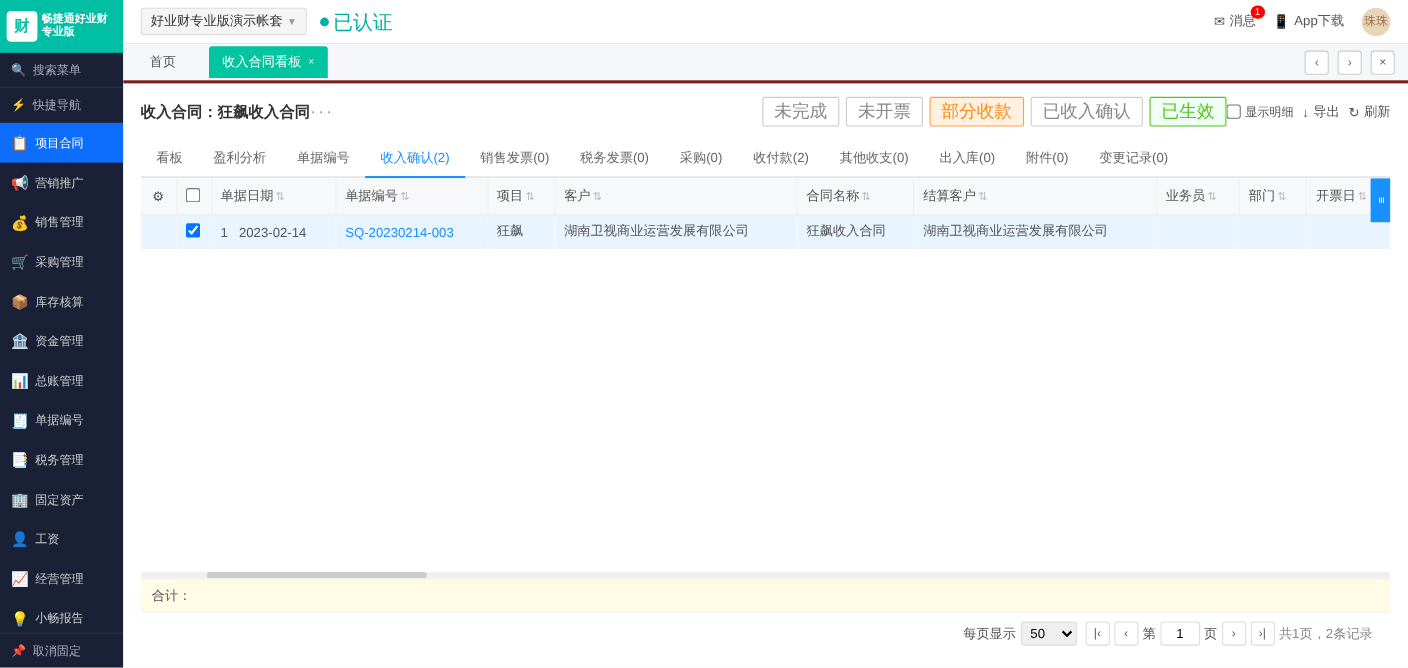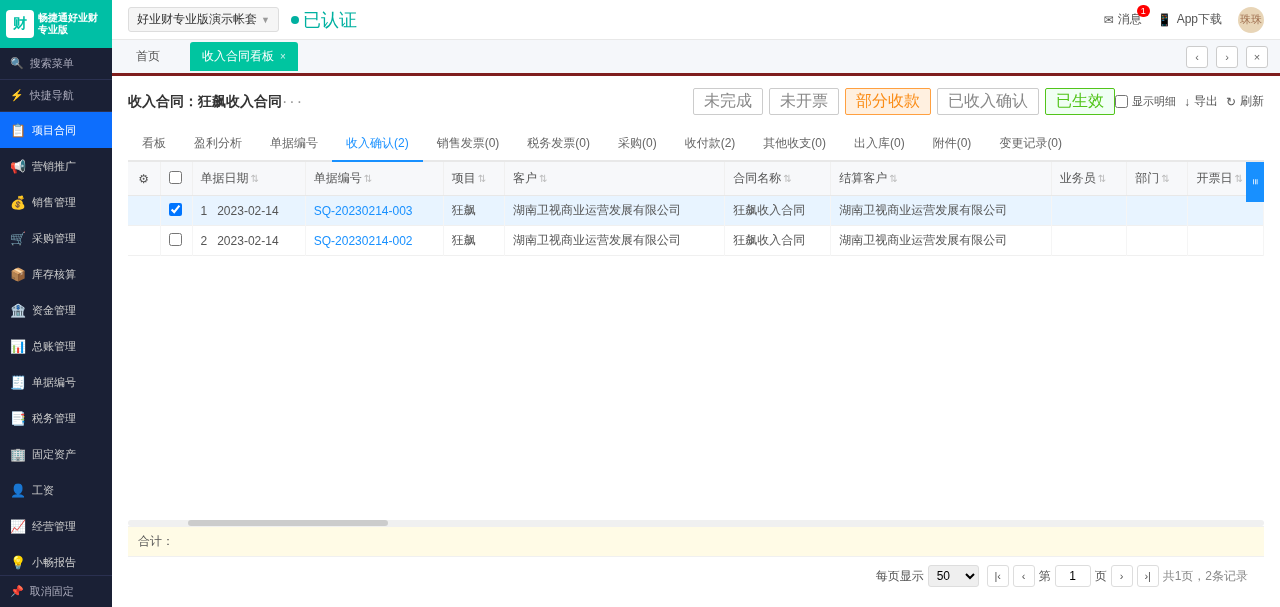--- a/index.html
+++ b/index.html
@@ -337,37 +337,20 @@
             </td>
             <td class="link-cell">SQ-20230214-003</td>
             <td>狂飙</td>
             <td>湖南卫视商业运营发展有限公司</td>
             <td>狂飙收入合同</td>
             <td>湖南卫视商业运营发展有限公司</td>
             <td></td>
             <td></td>
             <td></td>
           </tr>
-          <tr>
-            <td class="gear-cell"></td>
-            <td>
-              <input type="checkbox" style="">
-            </td>
-            <td style="color:#555;">
-              2&nbsp;&nbsp;&nbsp;<span>2023-02-14</span>
-            </td>
-            <td class="link-cell">SQ-20230214-002</td>
-            <td>狂飙</td>
-            <td>湖南卫视商业运营发展有限公司</td>
-            <td>狂飙收入合同</td>
-            <td>湖南卫视商业运营发展有限公司</td>
-            <td></td>
-            <td></td>
-            <td></td>
-          </tr>
         </tbody>
       </table>
 
       <div class="float-right-btn">≡</div>
     </div>
 
     <div class="scrollbar-h">
       <div class="scrollbar-thumb"></div>
     </div>
 

